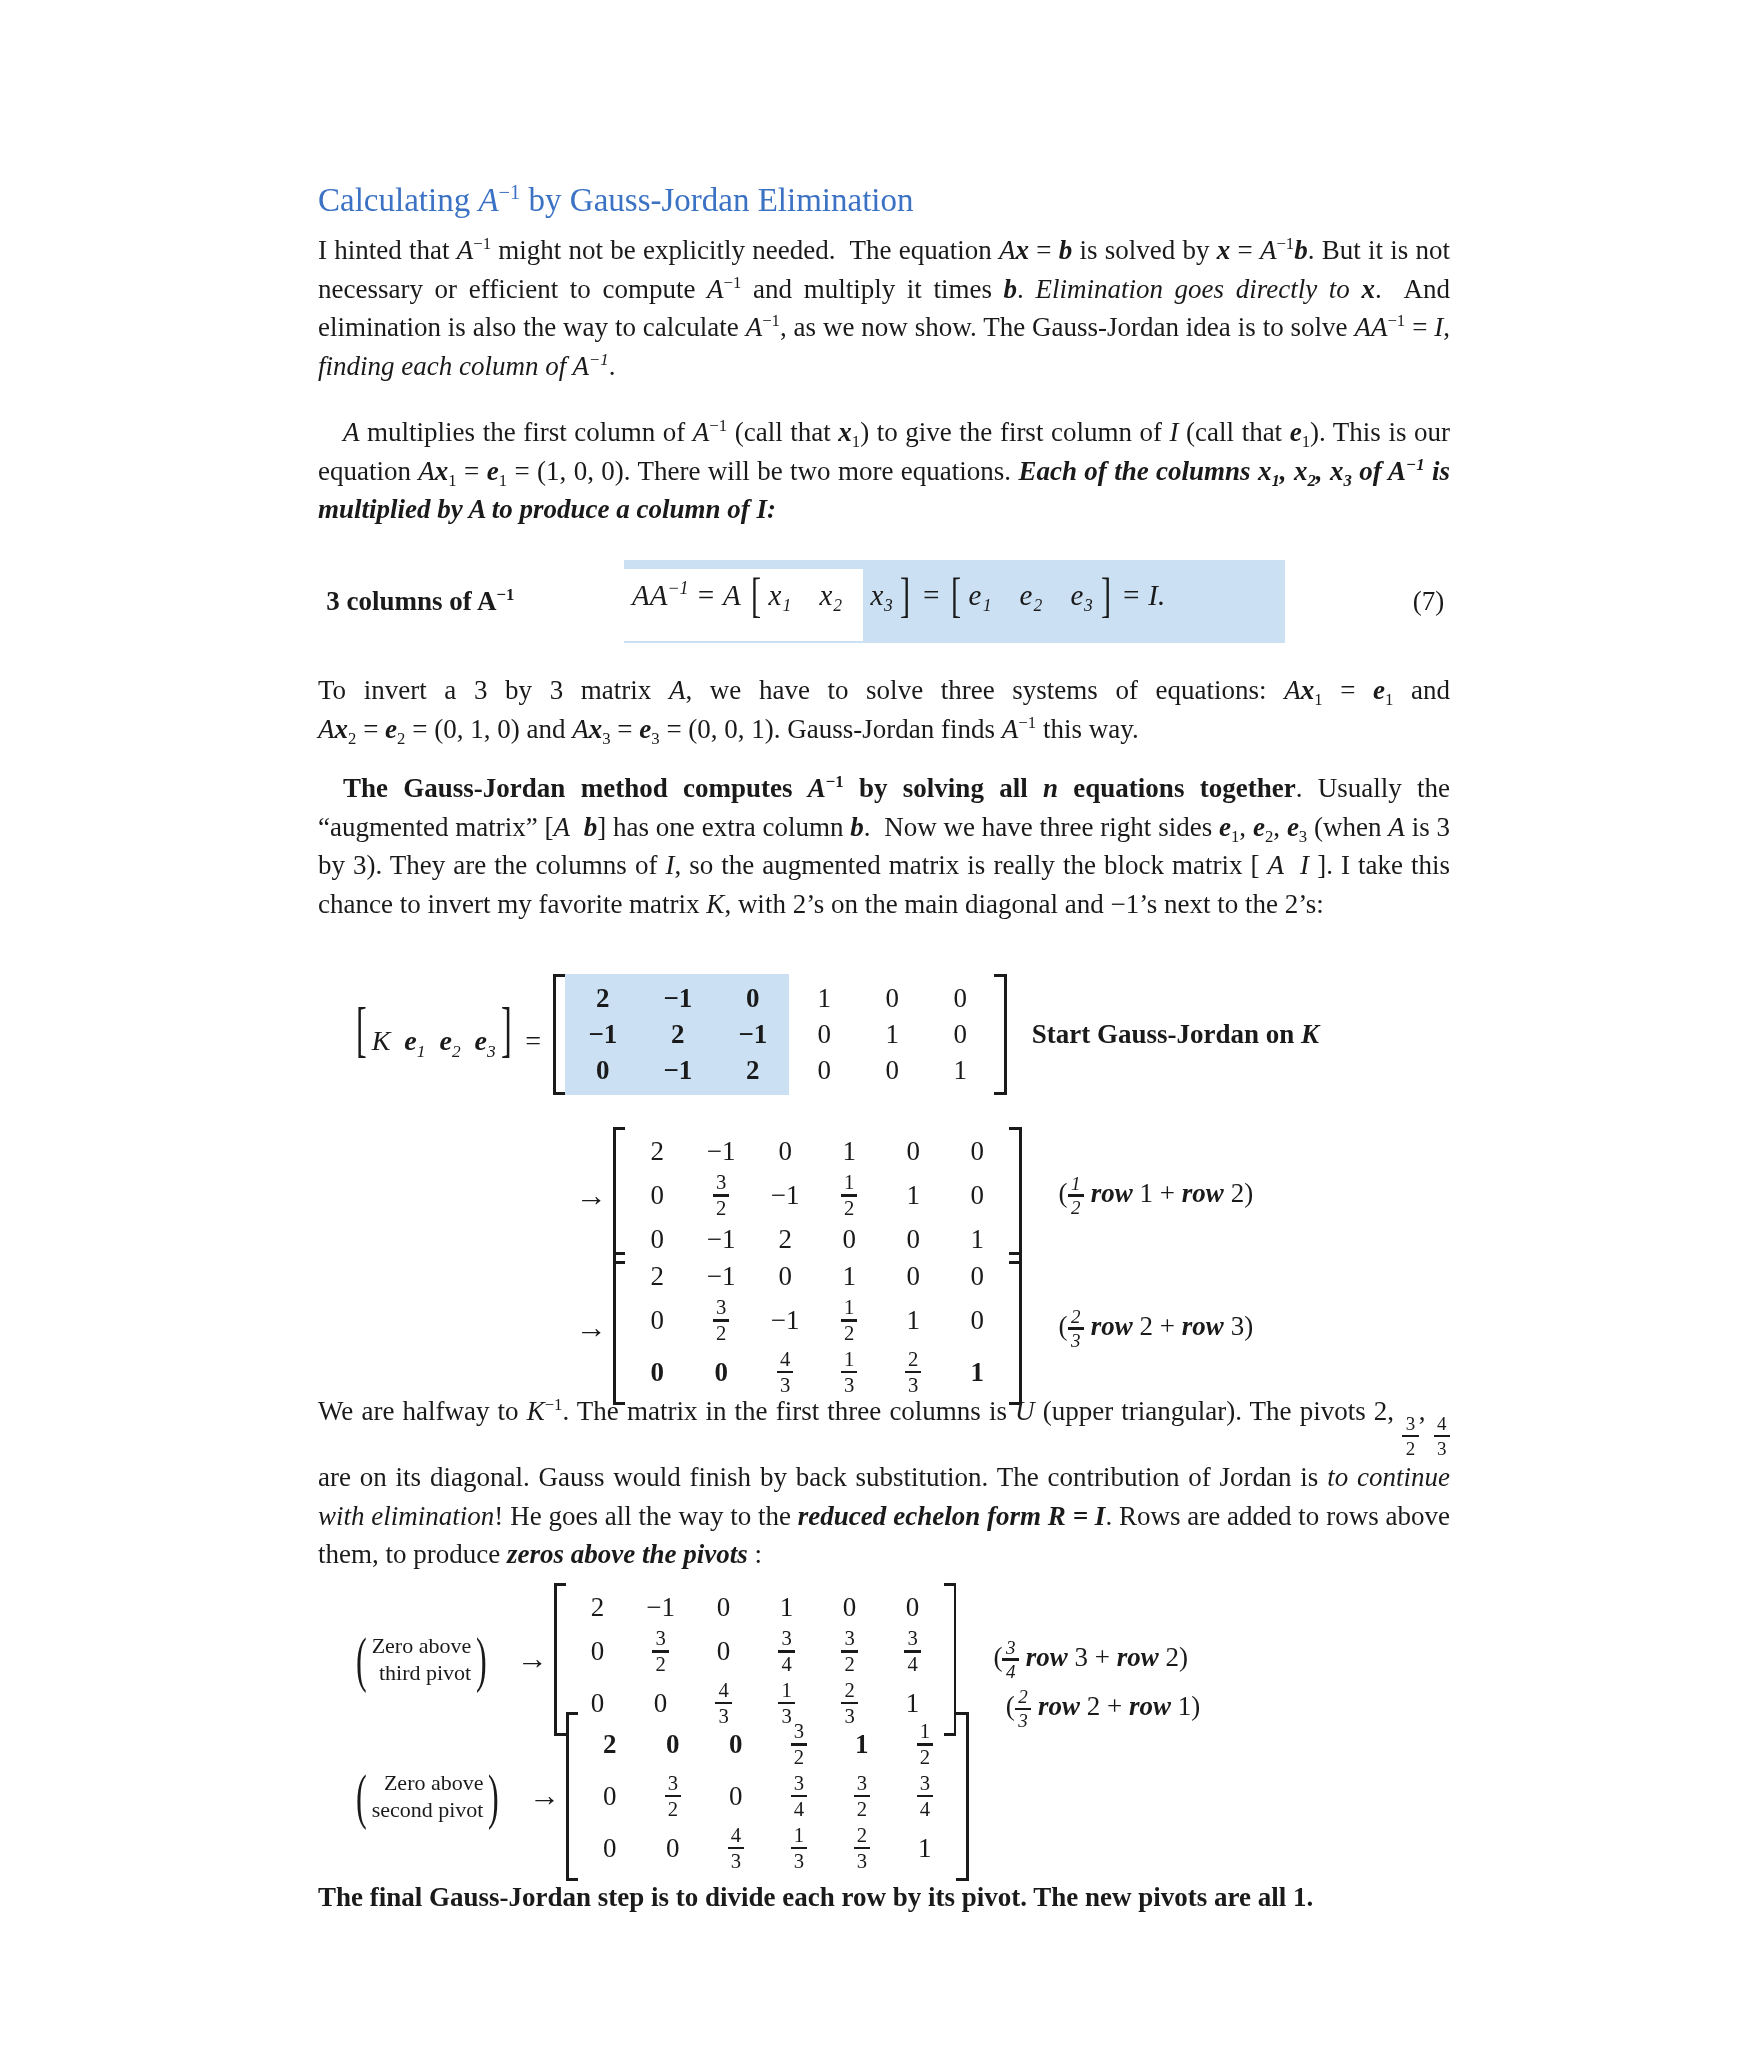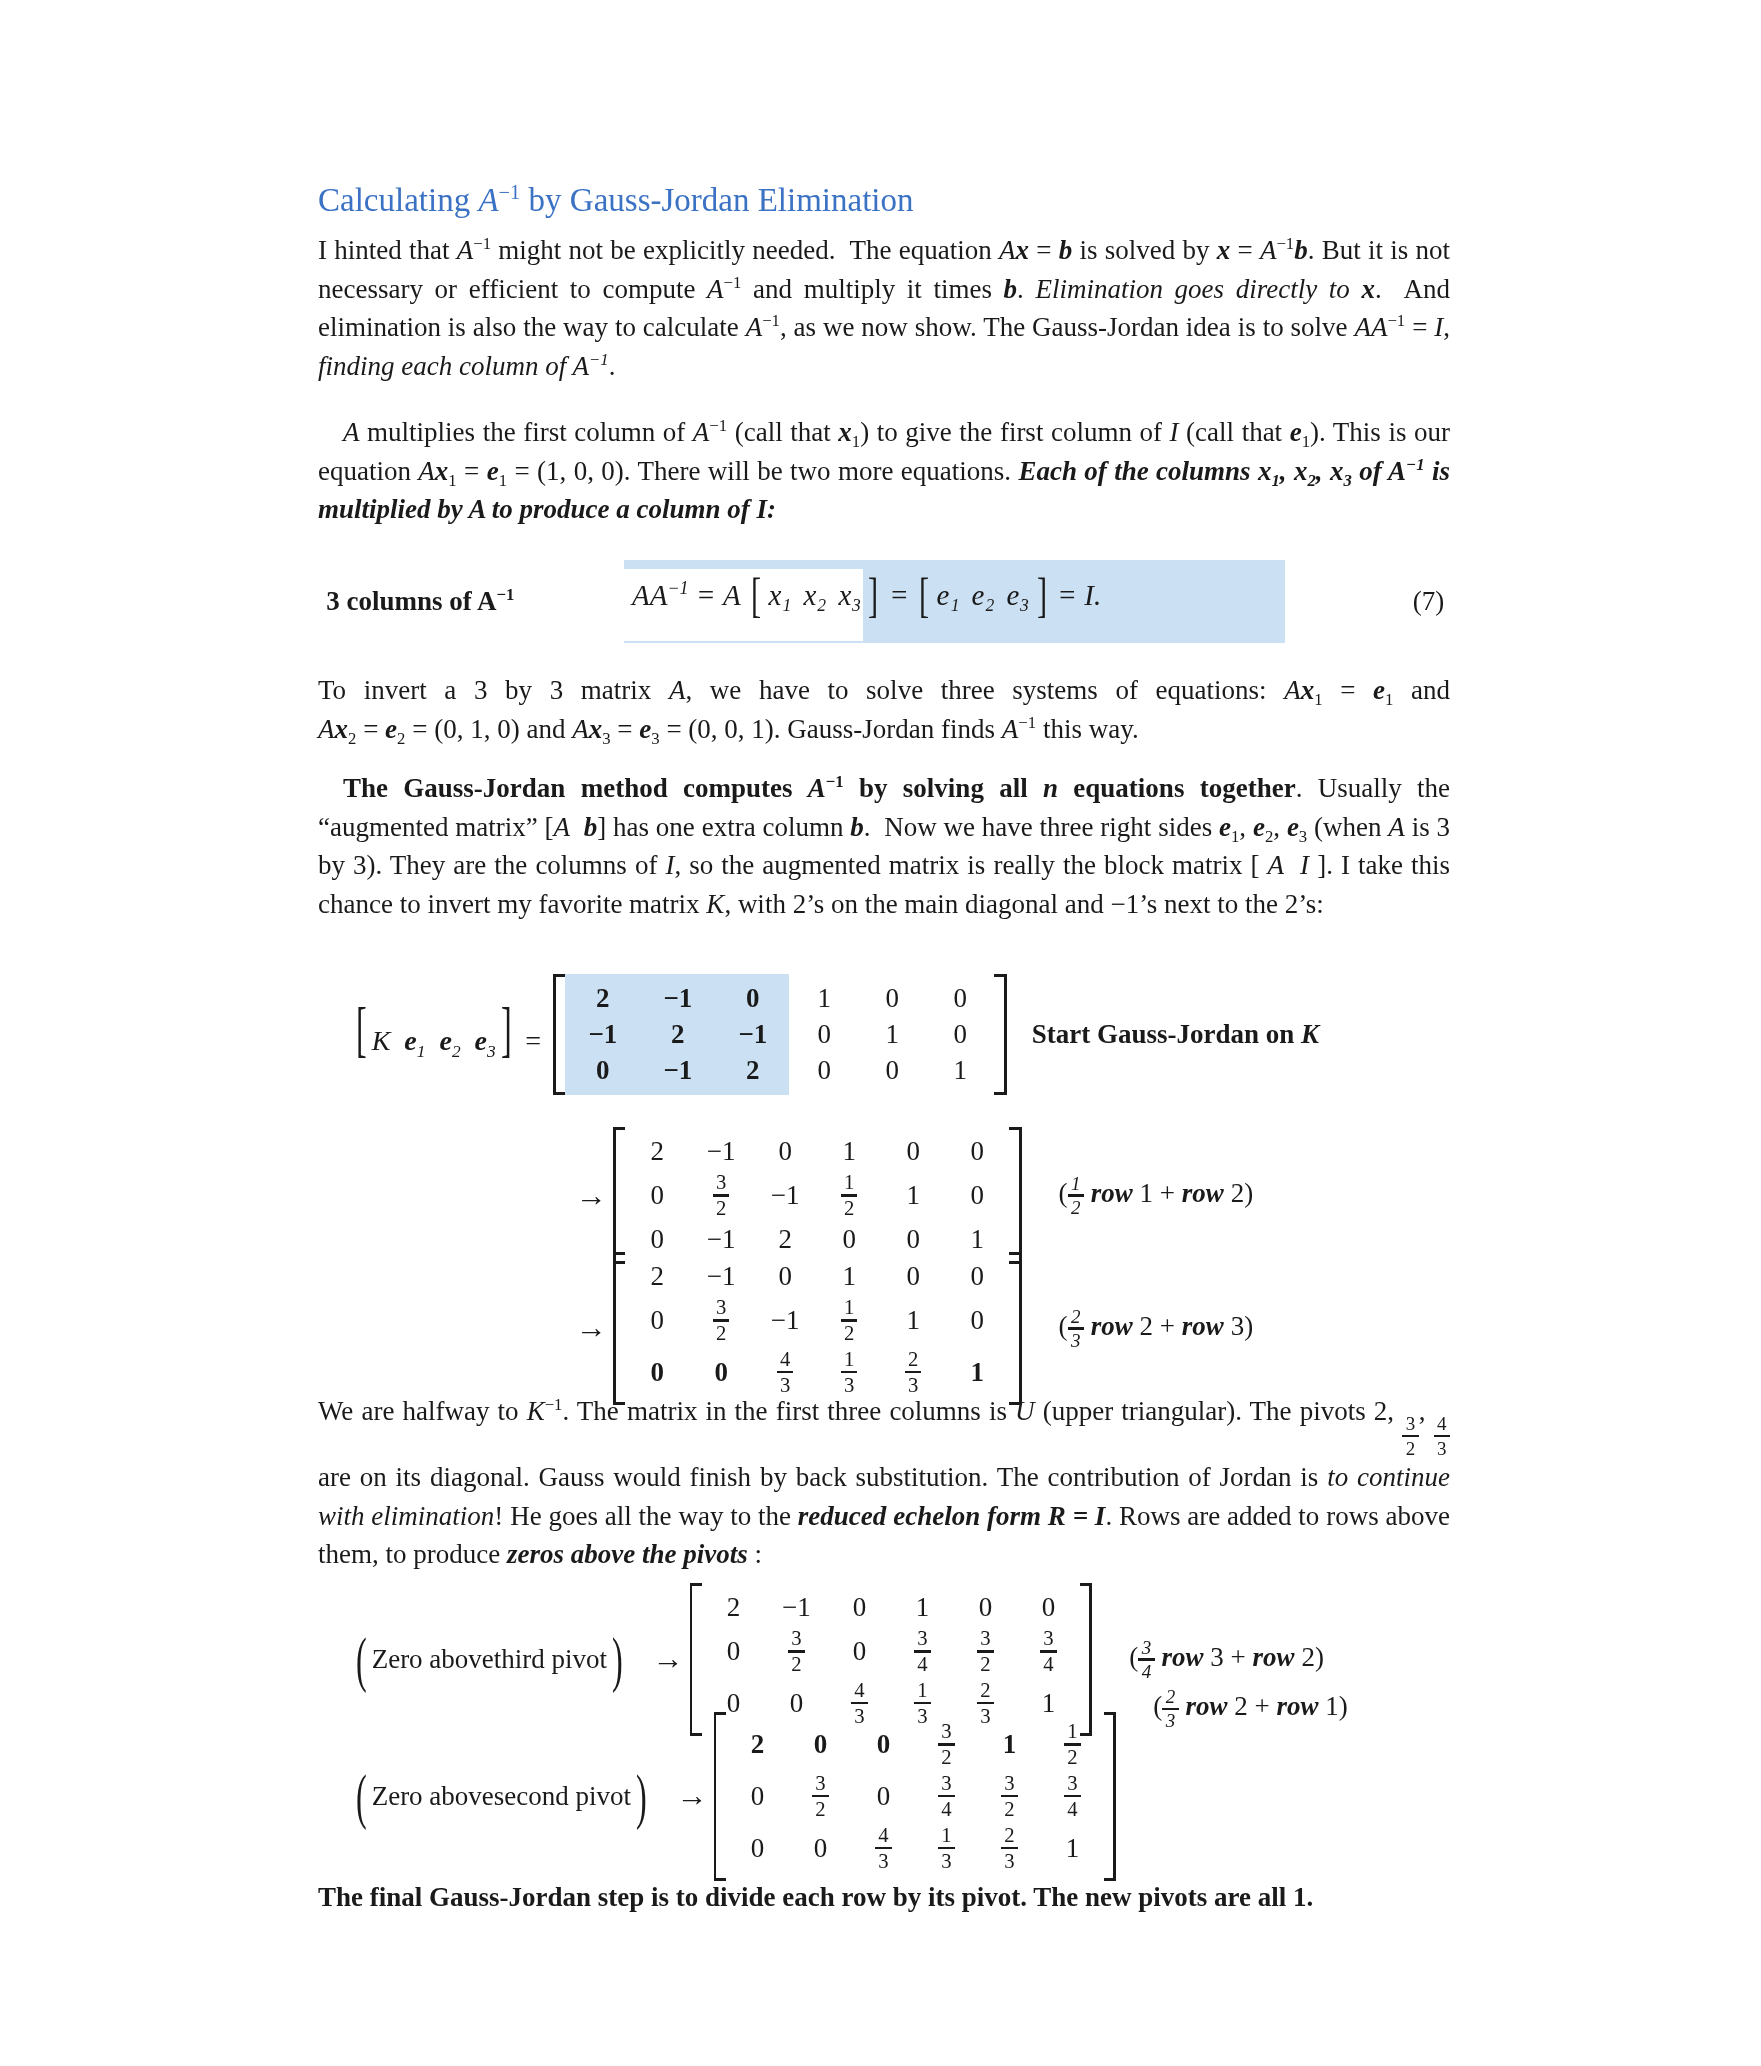--- a/index.html
+++ b/index.html
@@ -48,21 +48,21 @@
                   background:#ffffff; }
   .eq7-math { position:absolute; left:314px; top:19px;
               font-size:29px; font-style:italic; display:flex;
               align-items:center; gap:7.4px; white-space:nowrap; }
   .eq7-num { position:absolute; right:5.8px; top:26.4px; font-size:27px; }
 
   
   .rowvec { display:inline-flex; align-items:center; }
   .rowvec .bk { font-size:49px; font-style:normal; line-height:0.62;
                 font-family:"Liberation Serif",serif; transform:scaleX(0.62); }
-  .rowvec .cells { display:inline-flex; gap:12px; padding:0 4.1px; }
+  .rowvec .cells { display:inline-flex; gap:28px; padding:0 4.1px; }
 
   
   .mrow { position:absolute; display:flex; align-items:center; }
   .lead { font-size:28px; font-style:italic; white-space:nowrap; margin-right:10.7px; }
   .arrow { font-size:31px; font-style:normal; margin-right:5.8px; }
   .annot { font-size:27px; font-style:italic; white-space:nowrap; margin-left:37px; }
   .annot .rm { font-style:normal; }
   .note { font-size:27px; font-weight:bold; margin-left:25px; white-space:nowrap; }
 
   .matrix { position:relative; display:inline-flex; align-items:stretch; }
@@ -91,22 +91,22 @@
   .frac .bar { width:100%; min-width:16.5px; height:2.1px; background:#1a1a1a;
                margin:1.7px 0; }
   .frac .d { padding:0 2.5px; }
   .frac.sm { font-size:19px; }
 
   .hl-band { position:absolute; top:0; bottom:0; background:#cbe0f2; z-index:1; }
 
   .pbig { font-size:62px; font-style:normal; line-height:0.55;
           transform:scaleX(0.52); display:inline-block; }
   .plabel { display:inline-flex; align-items:center; }
-  .plabel .two { display:inline-flex; 
-                 font-size:27px; line-height:1.25; text-align:right; }
+  .plabel .two { display:inline-flex; flex-direction:column;
+                 font-size:22px; line-height:1.25; text-align:right; }
 </style>
 </head>
 <body>
 
 <div class="page">
 
 
   <div class="section-title">
     <span>Calculating </span><i>A</i><sup>−1</sup><span> by Gauss-Jordan Elimination</span>
   </div>

